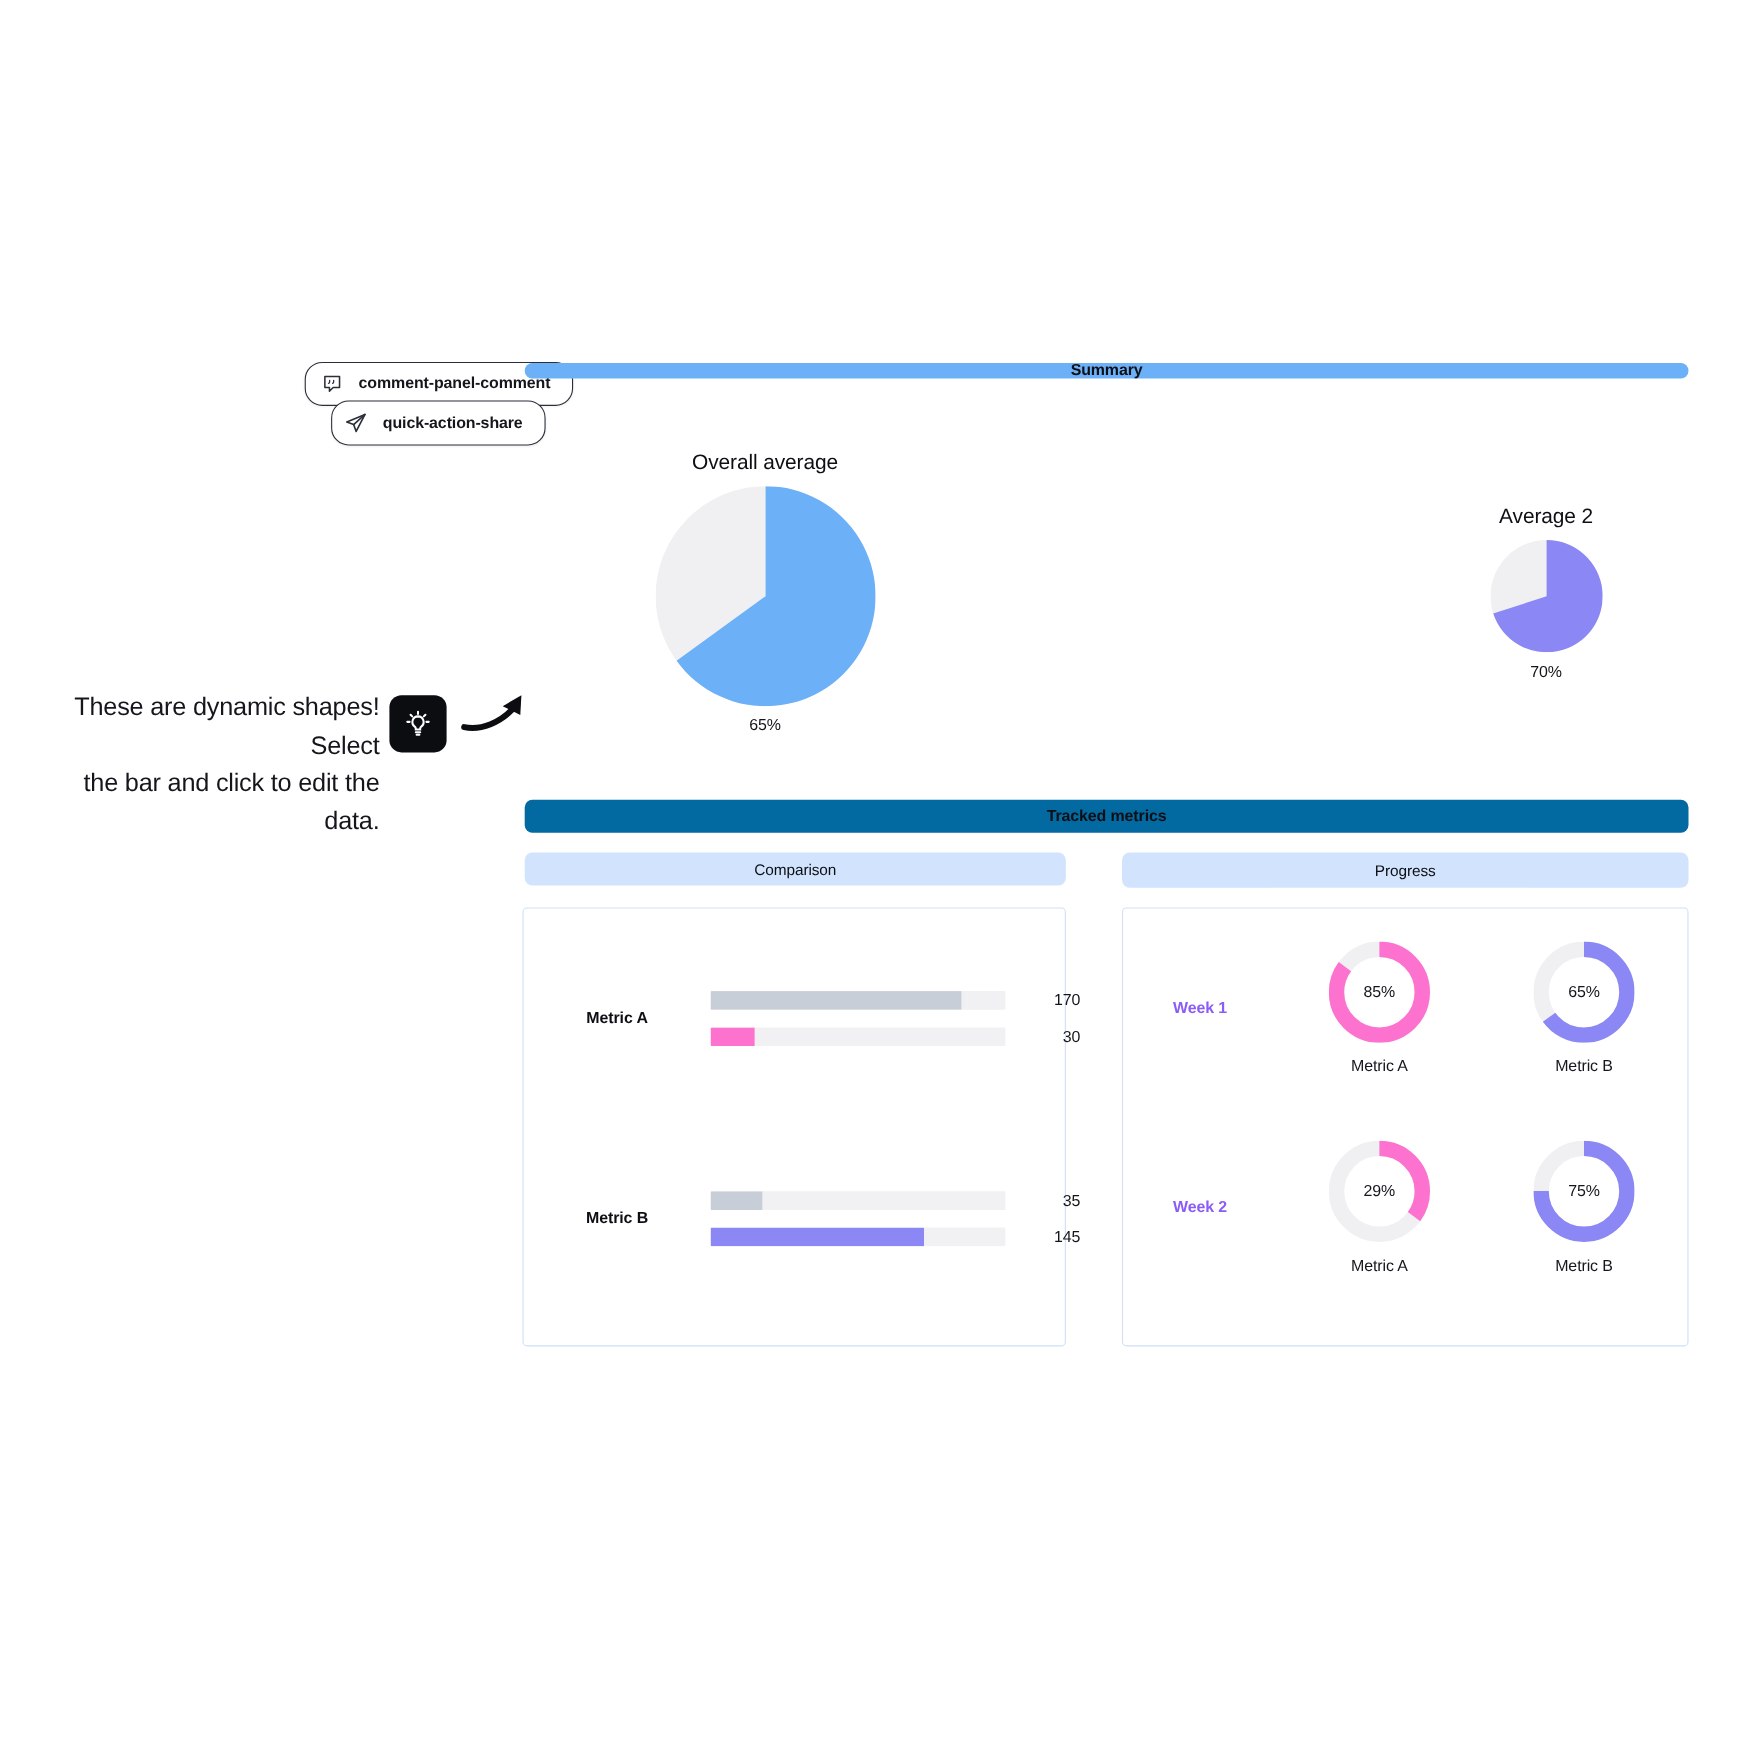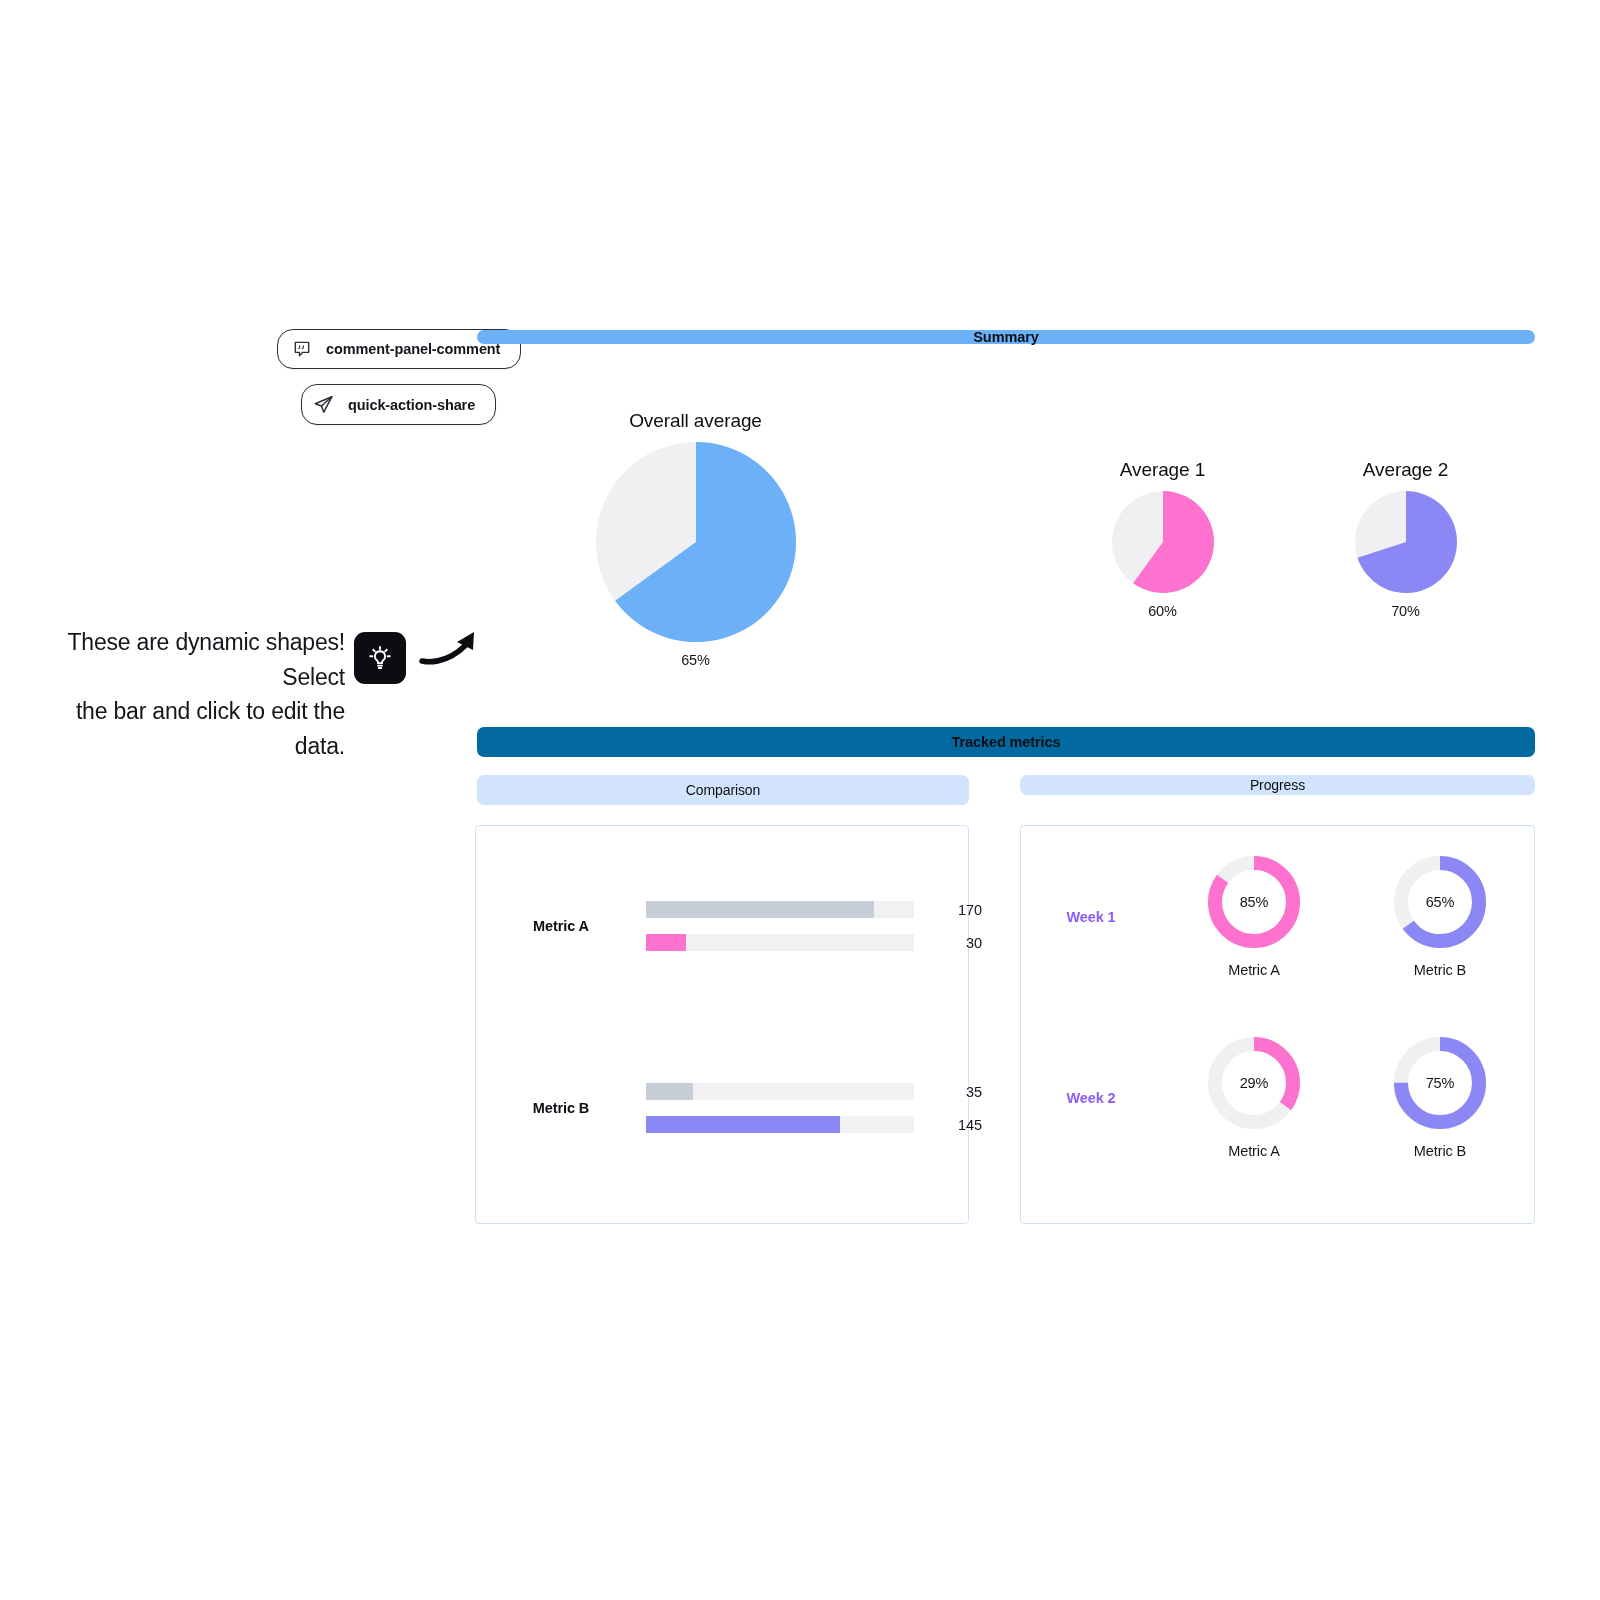--- a/index.html
+++ b/index.html
@@ -20,21 +20,21 @@
     border-radius: 16px;
     padding: 9px 20px 9px 14px;
     box-shadow: 0 1px 2px rgba(0,0,0,.06);
   }
   .pill .label {
     font-size: 14.5px; font-weight: 700; color: #14161c;
     letter-spacing: -0.1px; white-space: nowrap;
   }
   .pill svg { display: block; }
   #pill-comment { left: 277px; top: 329px; }
-  #pill-share   { left: 301px; top: 384px; padding-left: 11px; }
+  #pill-share   { left: 301px; top: 364px; padding-left: 11px; }
 
   
   .banner {
     position: absolute;
     display: flex; align-items: center; justify-content: center;
     border-radius: 7px;
     font-weight: 700; color: #0d0f14;
     letter-spacing: -0.1px;
   }
   #banner-summary {
@@ -47,21 +47,21 @@
   }
   .subbanner {
     position: absolute;
     display: flex; align-items: center; justify-content: center;
     border-radius: 7px;
     background: #d2e4fd;
     font-weight: 400; font-size: 14px; color: #0d0f14;
     letter-spacing: -0.1px;
   }
   #sub-comparison { left: 477px; top: 775px; width: 492px; height: 30px; }
-  #sub-progress   { left: 1020px; top: 775px; width: 515px; height: 20px; }
+  #sub-progress   { left: 1020px; top: 775px; width: 515px; height: 32px; }
 
   
   .pie-block { position: absolute; text-align: center; }
   .pie-title {
     font-size: 19px; font-weight: 400; color: #0d0f14;
     letter-spacing: -0.1px; margin-bottom: 10px;
   }
   .pie-value {
     font-size: 14.5px; color: #14161c; margin-top: 10px;
     letter-spacing: -0.1px;
@@ -190,28 +190,20 @@
 
   <div class="pie-block" id="pie-overall">
     <div class="pie-title">Overall average</div>
     <svg width="200" height="200" viewBox="0 0 200 200" style="display:block;margin:0 auto">
       <circle cx="100" cy="100" r="100" fill="#f0f0f2"></circle>
       <path id="slice-overall" fill="#6cb0f7" d="M 100 100 L 100 0 A 100 100 0 1 1 19.098300562505273 158.77852522924732 Z"></path>
     </svg>
     <div class="pie-value">65%</div>
   </div>
 
-  <div class="pie-block" id="pie-avg1">
-    <div class="pie-title">Average 1</div>
-    <svg width="102" height="102" viewBox="0 0 102 102" style="display:block;margin:0 auto">
-      <circle cx="51" cy="51" r="51" fill="#f0f0f2"></circle>
-      <path id="slice-avg1" fill="#fd72ce" d="M 51 51 L 51 0 A 51 51 0 1 1 21.022952133083876 92.25986671312234 Z"></path>
-    </svg>
-    <div class="pie-value">60%</div>
-  </div>
 
   <div class="pie-block" id="pie-avg2">
     <div class="pie-title">Average 2</div>
     <svg width="102" height="102" viewBox="0 0 102 102" style="display:block;margin:0 auto">
       <circle cx="51" cy="51" r="51" fill="#f0f0f2"></circle>
       <path id="slice-avg2" fill="#8b87f5" d="M 51 51 L 51 0 A 51 51 0 1 1 2.4961176689471714 66.75986671312232 Z"></path>
     </svg>
     <div class="pie-value">70%</div>
   </div>
 

